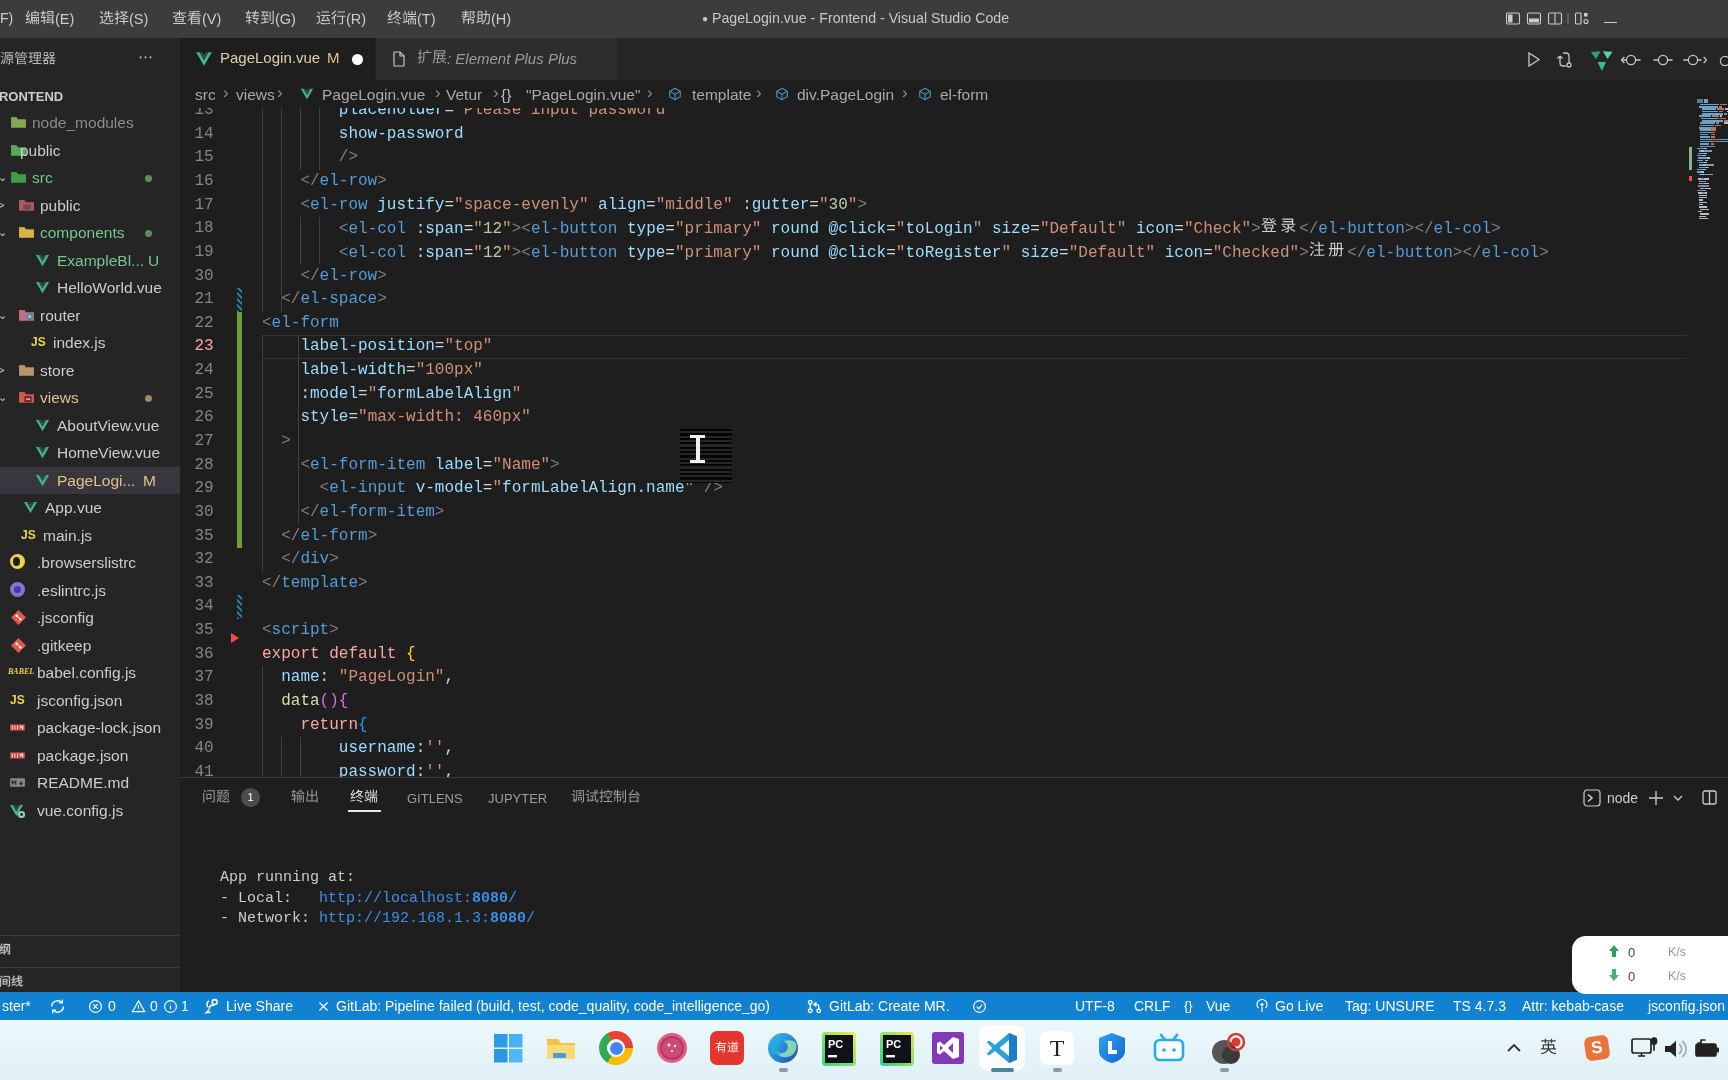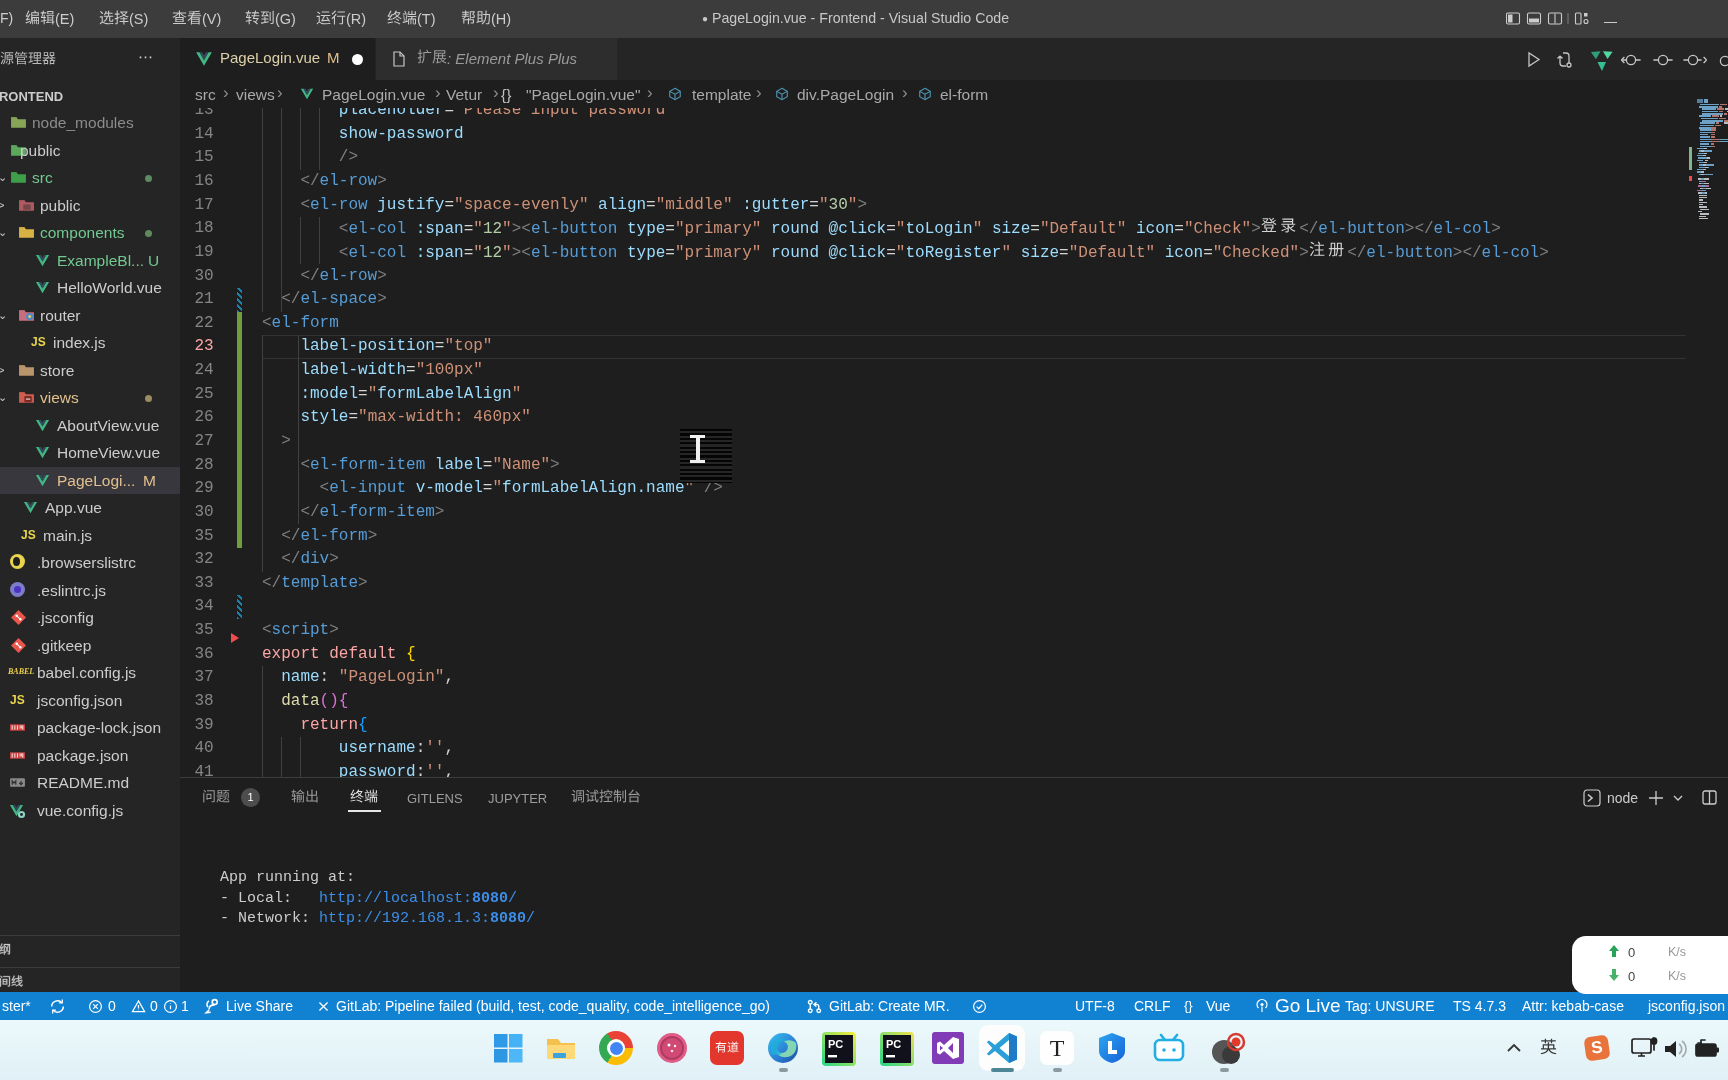--- a/index.html
+++ b/index.html
@@ -608,21 +608,21 @@
   </svg>
 <div class="abs" style="left:1075px;top:992px;height:28px;line-height:28px;color:#fff;font-size:14px;white-space:nowrap">UTF-8</div>
 <div class="abs" style="left:1134px;top:992px;height:28px;line-height:28px;color:#fff;font-size:14px;white-space:nowrap">CRLF</div>
 <div class="abs" style="left:1184px;top:992px;height:28px;line-height:28px;color:#fff;font-size:13px;white-space:nowrap">{}</div>
 <div class="abs" style="left:1206px;top:992px;height:28px;line-height:28px;color:#fff;font-size:14px;white-space:nowrap">Vue</div>
 <svg class="abs" style="left:1254px;top:998px" width="16" height="16" viewBox="0 0 16 16" fill="none" stroke="#fff" stroke-width="1.2">
     <circle cx="8" cy="6.5" r="1.6" fill="#fff" stroke="none"></circle>
     <path d="M4.5 10a5 5 0 0 1-1.5-3.5 5 5 0 0 1 10 0A5 5 0 0 1 11.5 10"></path>
     <path d="M8 8.5V14"></path>
   </svg>
-<div class="abs" style="left:1275px;top:992px;height:28px;line-height:28px;color:#fff;font-size:19px;white-space:nowrap">Go Live</div>
+<div class="abs" style="left:1275px;top:992px;height:28px;line-height:28px;color:#fff;font-size:14px;white-space:nowrap">Go Live</div>
 <div class="abs" style="left:1345px;top:992px;height:28px;line-height:28px;color:#fff;font-size:14px;white-space:nowrap">Tag: UNSURE</div>
 <div class="abs" style="left:1453px;top:992px;height:28px;line-height:28px;color:#fff;font-size:14px;white-space:nowrap">TS 4.7.3</div>
 <div class="abs" style="left:1522px;top:992px;height:28px;line-height:28px;color:#fff;font-size:14px;white-space:nowrap">Attr: kebab-case</div>
 <div class="abs" style="left:1648px;top:992px;height:28px;line-height:28px;color:#fff;font-size:14px;white-space:nowrap">jsconfig.json</div>
 <div class="abs" style="left:1572px;top:936px;width:160px;height:58px;background:#fff;border-radius:14px 0 0 14px;"></div>
 <svg class="abs" style="left:1608px;top:944px" width="12" height="14" viewBox="0 0 12 14">
     <path d="M6 1 L11 7 H8 V13 H4 V7 H1 Z" fill="#2aa35a"></path>
   </svg>
 <div class="abs" style="left:1628px;top:945px;color:#444;font-size:13px">0</div>
 <div class="abs" style="left:1668px;top:945px;color:#999;font-size:12.5px">K/s</div>

